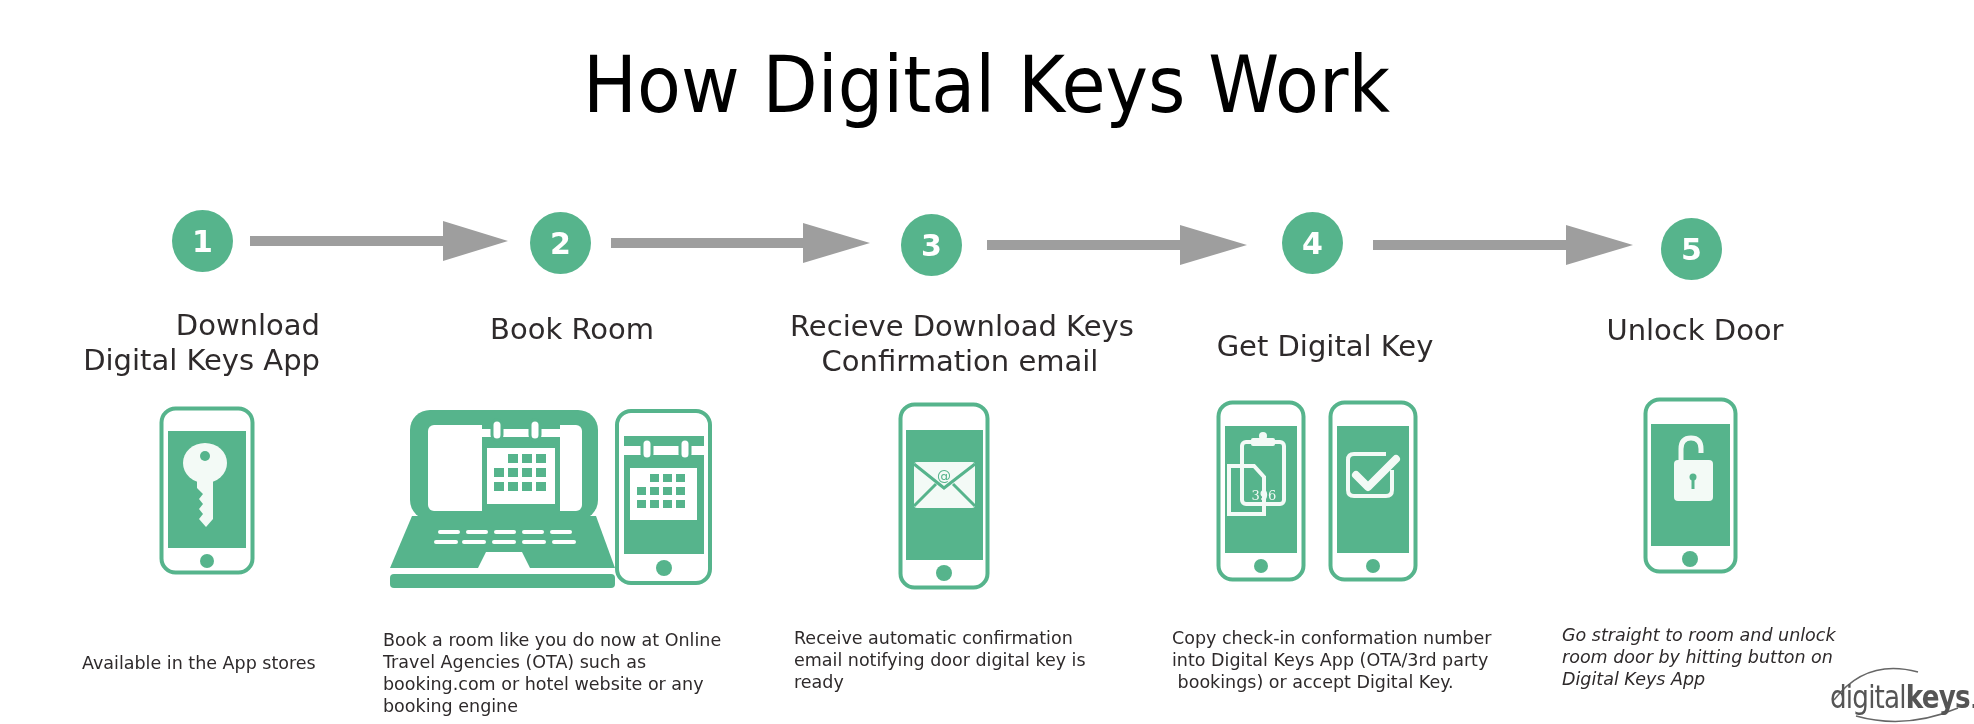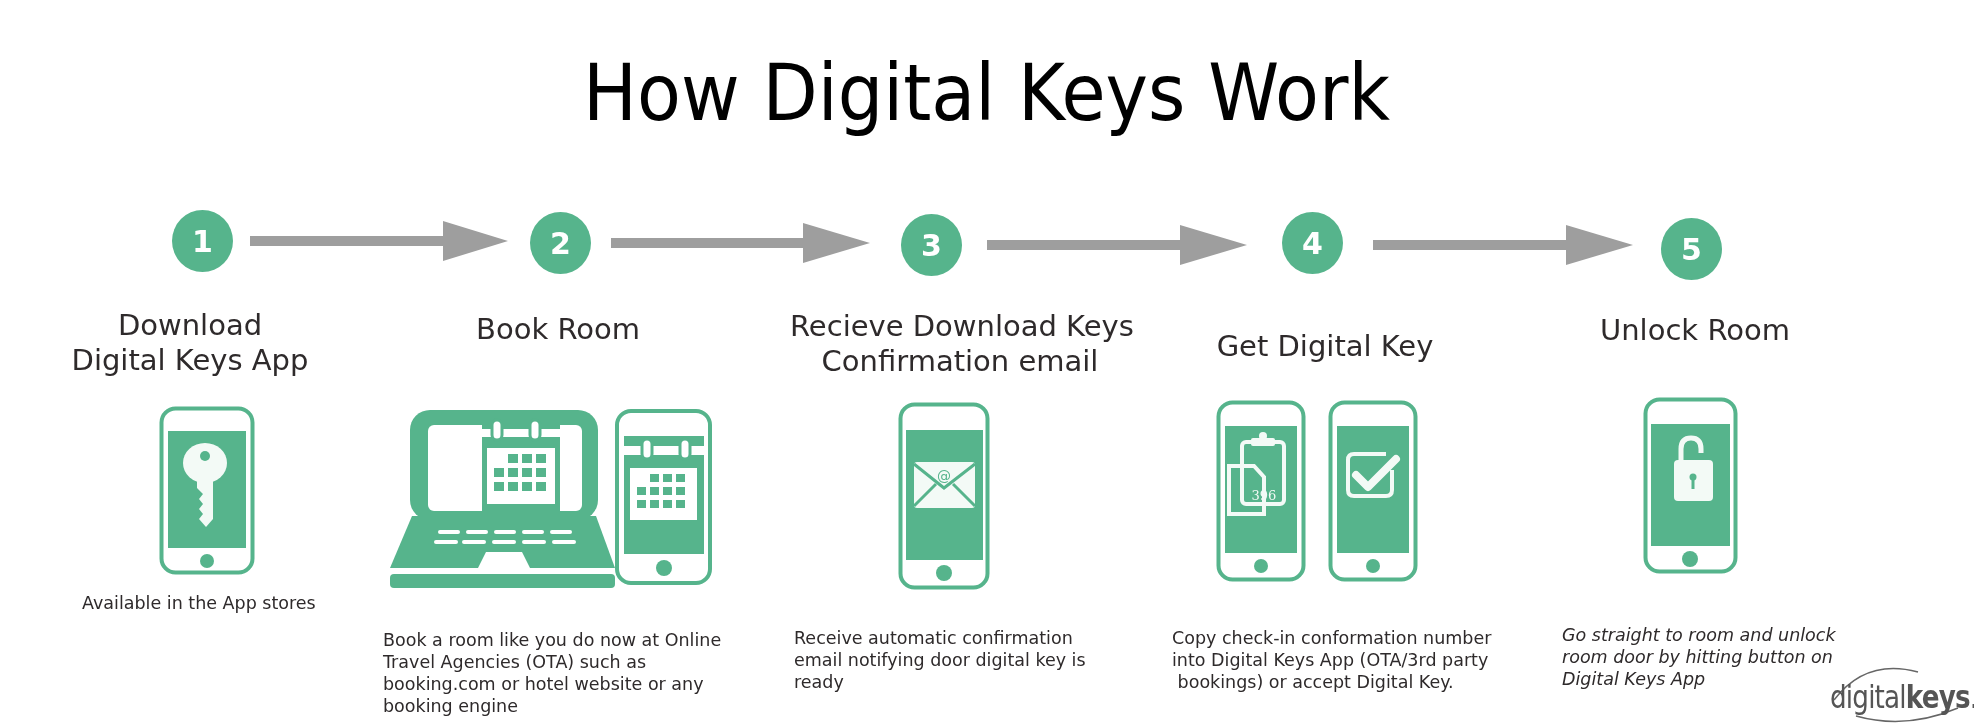--- a/index.html
+++ b/index.html
@@ -1,18 +1,18 @@
 <!DOCTYPE html>
 <html><head>
 <meta charset="utf-8">
 <style>
   html, body { margin:0; padding:0; background:#ffffff; }
   body { width:1974px; height:724px; position:relative; overflow:hidden; font-family:"DejaVu Sans", sans-serif; color:#2e2a2b; }
   .abs { position:absolute; }
-  .title { left:0; width:1974px; top:48px; text-align:center; font-size:78px; color:#000; line-height:90px; }
+  .title { left:0; width:1974px; top:40px; text-align:center; font-size:78px; color:#000; line-height:90px; }
   .title span { display:inline-block; transform:scaleX(0.92); transform-origin:center; }
   .circle { width:61px; height:62px; border-radius:50%; background:#56b48c; color:#fff; font-weight:bold; font-size:30px; display:flex; align-items:center; justify-content:center; }
   .arrow { height:40px; }
   .label { font-size:29px; line-height:35px; text-align:center; color:#2e2a2b; white-space:pre; }
   .desc { font-size:17.5px; line-height:22px; color:#2e2a2b; white-space:pre; }
   svg { display:block; }
   .logo { right:8px; top:660px; width:140px; height:64px; }
 </style>
 </head>
 <body>
@@ -35,27 +35,27 @@
   </svg>
 <svg class="abs arrow" style="left:987px;top:225px;" width="262" height="40">
     <rect x="0" y="15" width="195" height="10" fill="#9e9e9e"></rect>
     <polygon points="193,0 260,20 193,40" fill="#9e9e9e"></polygon>
   </svg>
 <svg class="abs arrow" style="left:1373px;top:225px;" width="262" height="40">
     <rect x="0" y="15" width="195" height="10" fill="#9e9e9e"></rect>
     <polygon points="193,0 260,20 193,40" fill="#9e9e9e"></polygon>
   </svg>
 
-<div class="abs label" style="left:60px;width:260px;top:308px;">Download
+<div class="abs label" style="left:60px;width:260px;top:308px;text-align:right;">Download
 Digital Keys App</div>
-<div class="abs label" style="left:428px;width:260px;top:312px;">Book Room</div>
+<div class="abs label" style="left:442px;width:260px;top:312px;">Book Room</div>
 <div class="abs label" style="left:790px;width:340px;top:309px;">Recieve Download Keys
 Confirmation email</div>
 <div class="abs label" style="left:1185px;width:280px;top:329px;">Get Digital Key</div>
-<div class="abs label" style="left:1565px;width:260px;top:313px;">Unlock Room</div>
+<div class="abs label" style="left:1565px;width:260px;top:313px;">Unlock Door</div>
 
 <svg class="abs" style="left:159px;top:406px;" width="96" height="169" viewBox="0 0 96 169">
   <rect x="2.5" y="2.5" width="91" height="164" rx="14" fill="#fff" stroke="#56b48c" stroke-width="4"></rect>
   <rect x="9" y="25" width="78" height="117" fill="#56b48c"></rect>
   <circle cx="48" cy="155" r="7" fill="#56b48c"></circle>
   <ellipse cx="46" cy="57" rx="22" ry="20" fill="#f3faf6"></ellipse>
   <ellipse cx="46" cy="50" rx="5" ry="5" fill="#56b48c"></ellipse>
   <polygon points="38,72 54,72 54,113 47,121 40,113 44,108 40,103 44,98 40,93 44,88 38,82" fill="#f3faf6"></polygon>
 </svg>
 
@@ -151,21 +151,21 @@
 <svg class="abs" style="left:1643px;top:397px;" width="95" height="177" viewBox="0 0 95 177">
   <rect x="2.5" y="2.5" width="90" height="172" rx="14" fill="#fff" stroke="#56b48c" stroke-width="4"></rect>
   <rect x="8" y="27" width="79" height="122" fill="#56b48c"></rect>
   <circle cx="47" cy="162" r="8" fill="#56b48c"></circle>
   <path d="M38,63 L38,52 Q38,41 48,41 Q58,41 58,52 L58,56" fill="none" stroke="#f3faf6" stroke-width="5"></path>
   <rect x="31" y="63" width="39" height="41" rx="4" fill="#f3faf6"></rect>
   <circle cx="50" cy="80" r="3.5" fill="#56b48c"></circle>
   <rect x="48.5" y="80" width="3" height="12" fill="#56b48c"></rect>
 </svg>
 
-<div class="abs desc" style="left:82px;top:592px;">Available in the App stores</div>
+<div class="abs desc" style="left:82px;top:652px;">Available in the App stores</div>
 <div class="abs desc" style="left:383px;top:596px;margin-top:33px;">Book a room like you do now at Online
 Travel Agencies (OTA) such as
 booking.com or hotel website or any
 booking engine</div>
 <div class="abs desc" style="left:794px;top:627px;">Receive automatic confirmation
 email notifying door digital key is
 ready</div>
 <div class="abs desc" style="left:1172px;top:627px;">Copy check-in conformation number
 into Digital Keys App (OTA/3rd party
  bookings) or accept Digital Key.</div>

